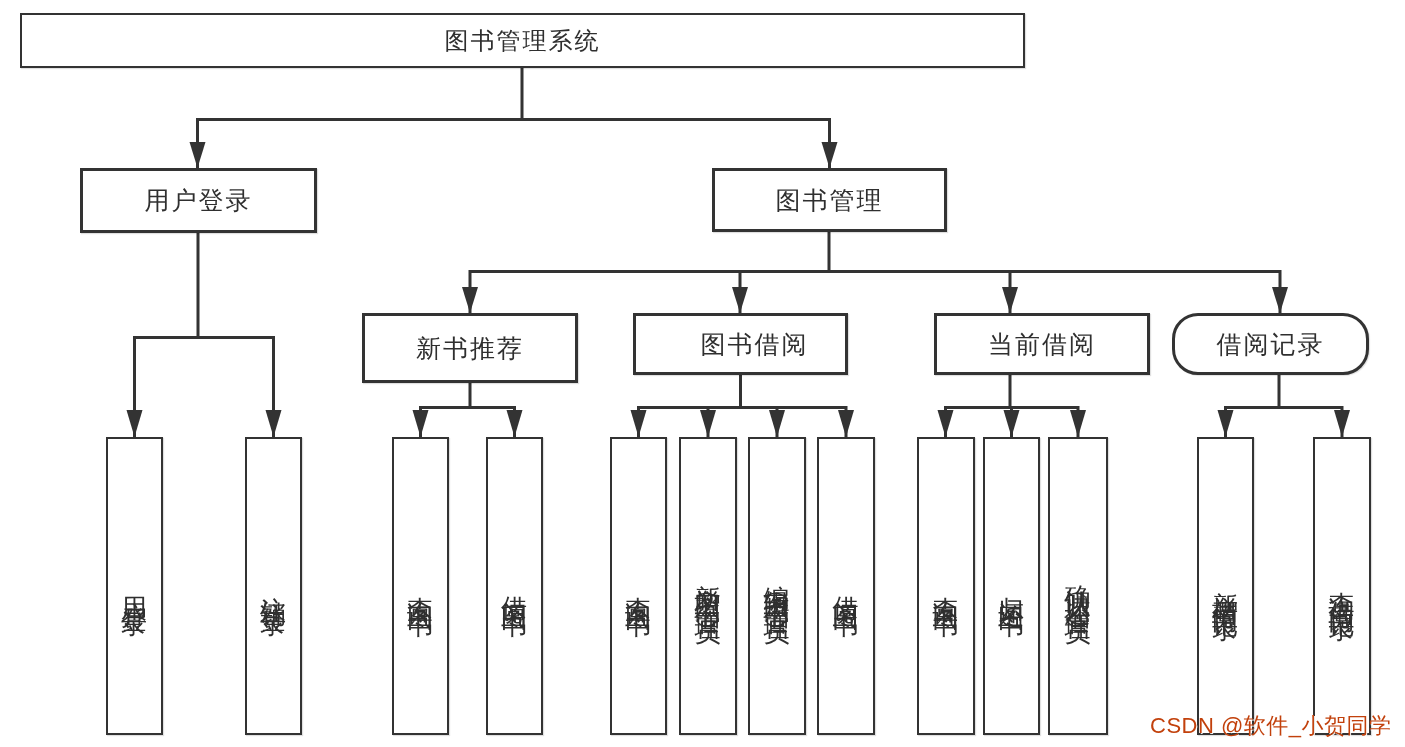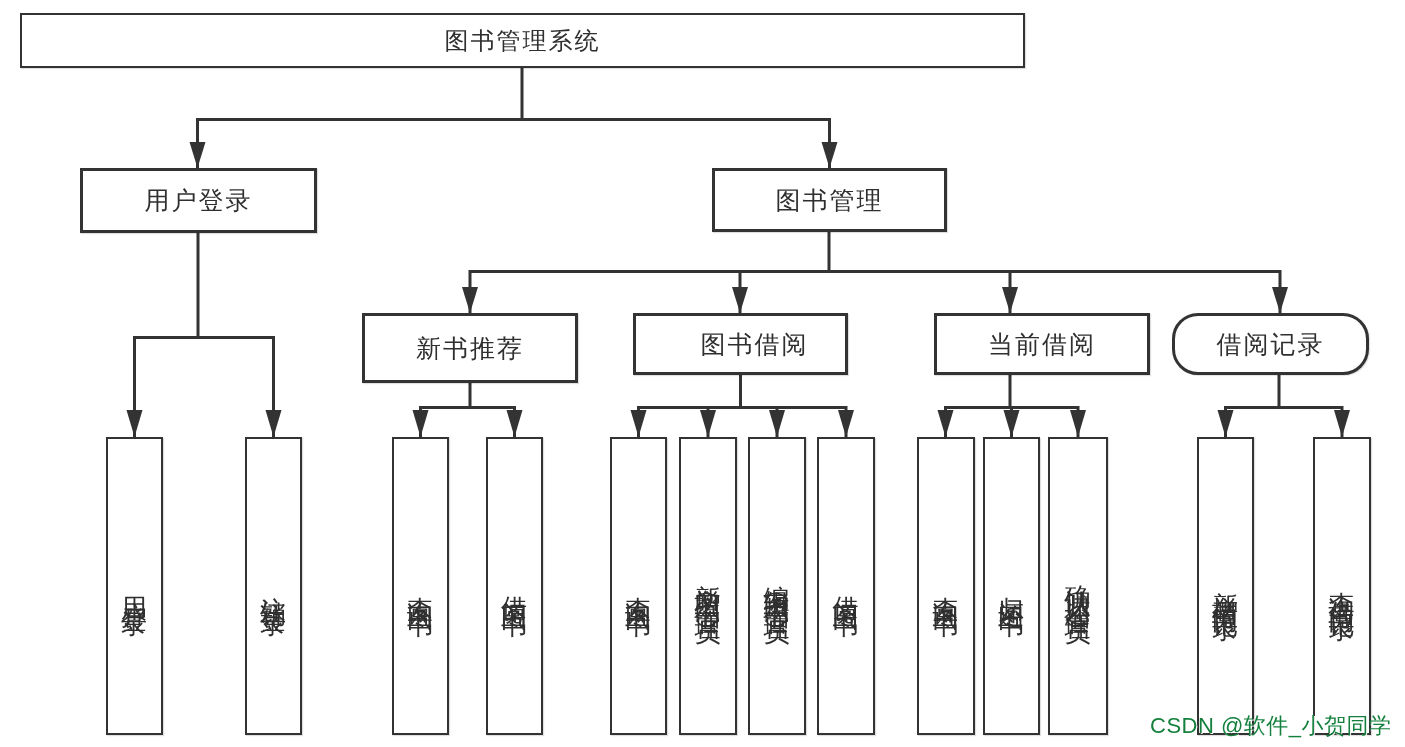--- a/index.html
+++ b/index.html
@@ -43,21 +43,21 @@
     letter-spacing: 5px;
     line-height: 1;
     white-space: nowrap;
   }
   .watermark {
     position: absolute;
     left: 1150px;
     top: 711px;
     font-size: 22px;
     letter-spacing: 0.5px;
-    color: #15803d;
+    color: #c2410c;
     text-shadow: 1px 1px 0 rgba(255,255,255,0.9);
     white-space: nowrap;
     z-index: 10;
   }
 </style>
 </head>
 <body>
 
 <div class="canvas">
 

